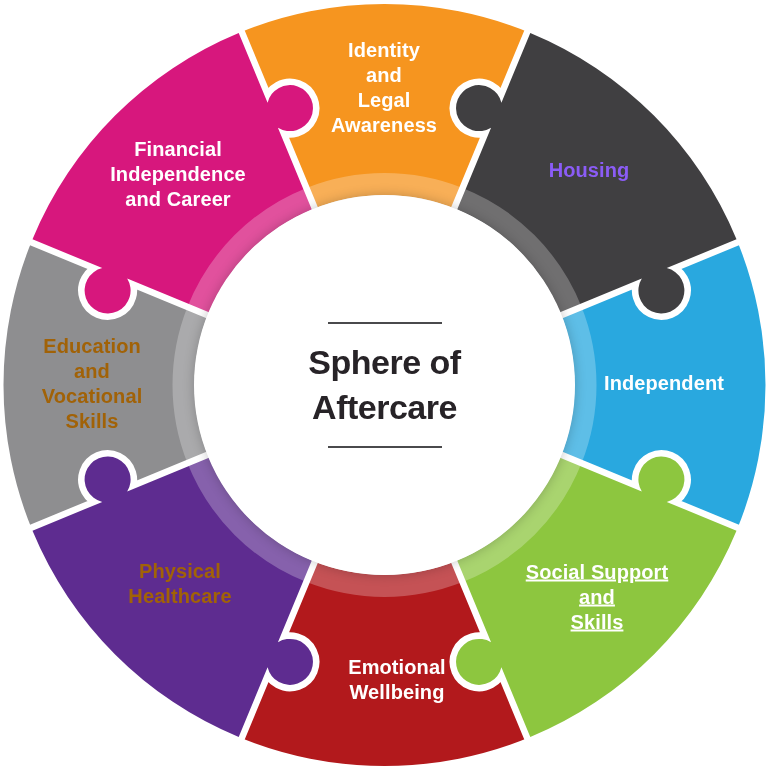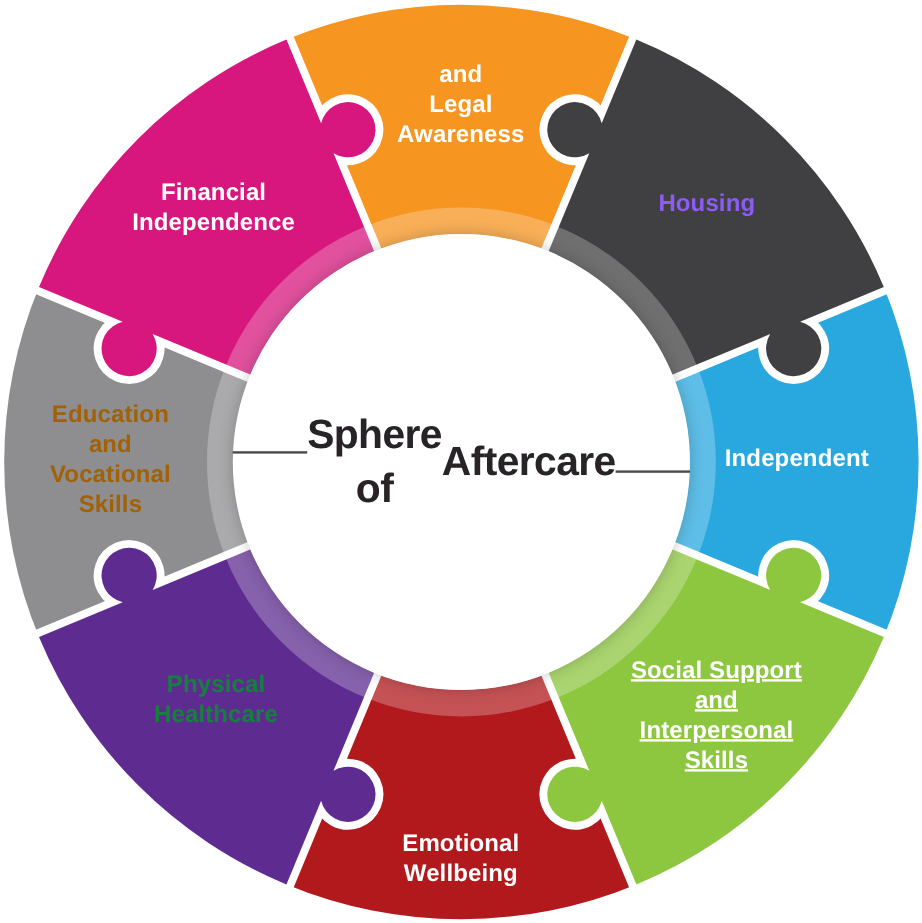--- a/index.html
+++ b/index.html
@@ -23,21 +23,21 @@
     letter-spacing:0.1px;
   }
   .center-circle{
     position:absolute;
     left:194px;top:195px;
     width:381px;height:380px;
     border-radius:50%;
     background:#ffffff;
     box-shadow:0 0 12px rgba(0,0,0,0.22);
     display:flex;
-    flex-direction:row;
+    flex-direction:column;
     align-items:center;
     justify-content:center;
   }
   .title-rule{
     width:114px;height:2px;
     background:#4a4a4c;
   }
   .title-rule.top{margin-bottom:16px;}
   .title-rule.bottom{margin-top:16px;}
   .center-title{
@@ -61,53 +61,54 @@
       <path d="M 32.50 530.80 A 381 381 0 0 1 32.50 239.20 L 208.96 312.29 A 190 190 0 0 0 208.96 457.71 L 32.50 530.80 Z" fill="#8E8E90" stroke="#ffffff" stroke-width="13" stroke-linejoin="round" stroke-linecap="round" paint-order="stroke"></path>
       <path d="M 530.30 33.00 A 381 381 0 0 1 736.50 239.20 L 666.75 268.09 A 23 23 0 1 1 641.80 278.42 L 560.04 312.29 A 190 190 0 0 0 457.21 209.46 L 491.08 127.70 A 23 23 0 1 1 501.41 102.75 L 530.30 33.00 Z" fill="#403F41" stroke="#ffffff" stroke-width="13" stroke-linejoin="round" stroke-linecap="round" paint-order="stroke"></path>
       <path d="M 736.50 530.80 A 381 381 0 0 1 530.30 737.00 L 501.41 667.25 A 23 23 0 1 1 491.08 642.30 L 457.21 560.54 A 190 190 0 0 0 560.04 457.71 L 641.80 491.58 A 23 23 0 1 1 666.75 501.91 L 736.50 530.80 Z" fill="#8DC63F" stroke="#ffffff" stroke-width="13" stroke-linejoin="round" stroke-linecap="round" paint-order="stroke"></path>
       <path d="M 238.70 737.00 A 381 381 0 0 1 32.50 530.80 L 102.25 501.91 A 23 23 0 1 1 127.20 491.58 L 208.96 457.71 A 190 190 0 0 0 311.79 560.54 L 277.92 642.30 A 23 23 0 1 1 267.59 667.25 L 238.70 737.00 Z" fill="#5E2C90" stroke="#ffffff" stroke-width="13" stroke-linejoin="round" stroke-linecap="round" paint-order="stroke"></path>
       <path d="M 32.50 239.20 A 381 381 0 0 1 238.70 33.00 L 267.59 102.75 A 23 23 0 1 1 277.92 127.70 L 311.79 209.46 A 190 190 0 0 0 208.96 312.29 L 127.20 278.42 A 23 23 0 1 1 102.25 268.09 L 32.50 239.20 Z" fill="#D7177D" stroke="#ffffff" stroke-width="13" stroke-linejoin="round" stroke-linecap="round" paint-order="stroke"></path>
       <circle cx="384.5" cy="385" r="201" fill="none" stroke="rgba(255,255,255,0.25)" stroke-width="22"></circle>
     </svg>
 
   <div id="labels">
       <div class="seg-label" style="left: 384px; top: 88px; color: rgb(255, 255, 255);">
+        <div>Identity</div>
         <div>and</div>
         <div>Legal</div>
         <div>Awareness</div>
       </div>
       <div class="seg-label" style="left: 589px; top: 170px; color: #8b5cf6;">
         <div>Housing</div>
       </div>
       <div class="seg-label" style="left: 664px; top: 383px; color: rgb(255, 255, 255);">
         <div>Independent</div>
       </div>
       <div class="seg-label" style="left: 597px; top: 597px; color: rgb(255, 255, 255); text-decoration: underline;">
         <div>Social Support</div>
         <div>and</div>
-        <div>Interpersonal</div>
         <div>Skills</div>
       </div>
-      <div class="seg-label" style="left: 384px; top: 680px; color: rgb(255, 255, 255); margin-top: 36px;">
+      <div class="seg-label" style="left: 397px; top: 680px; color: rgb(255, 255, 255);">
         <div>Emotional</div>
         <div>Wellbeing</div>
       </div>
-      <div class="seg-label" style="left: 180px; top: 584px; color: #15803d;">
+      <div class="seg-label" style="left: 180px; top: 584px; color: #a16207;">
         <div>Physical</div>
         <div>Healthcare</div>
       </div>
       <div class="seg-label" style="left: 92px; top: 384px; color: #a16207;">
         <div>Education</div>
         <div>and</div>
         <div>Vocational</div>
         <div>Skills</div>
       </div>
       <div class="seg-label" style="left: 178px; top: 174px; color: rgb(255, 255, 255);">
         <div>Financial</div>
         <div>Independence</div>
+        <div>and Career</div>
       </div>
     </div>
 
   <div class="center-circle">
     <div class="title-rule top"></div>
     <div class="center-title">Sphere of</div>
     <div class="center-title">Aftercare</div>
     <div class="title-rule bottom"></div>
   </div>
 

